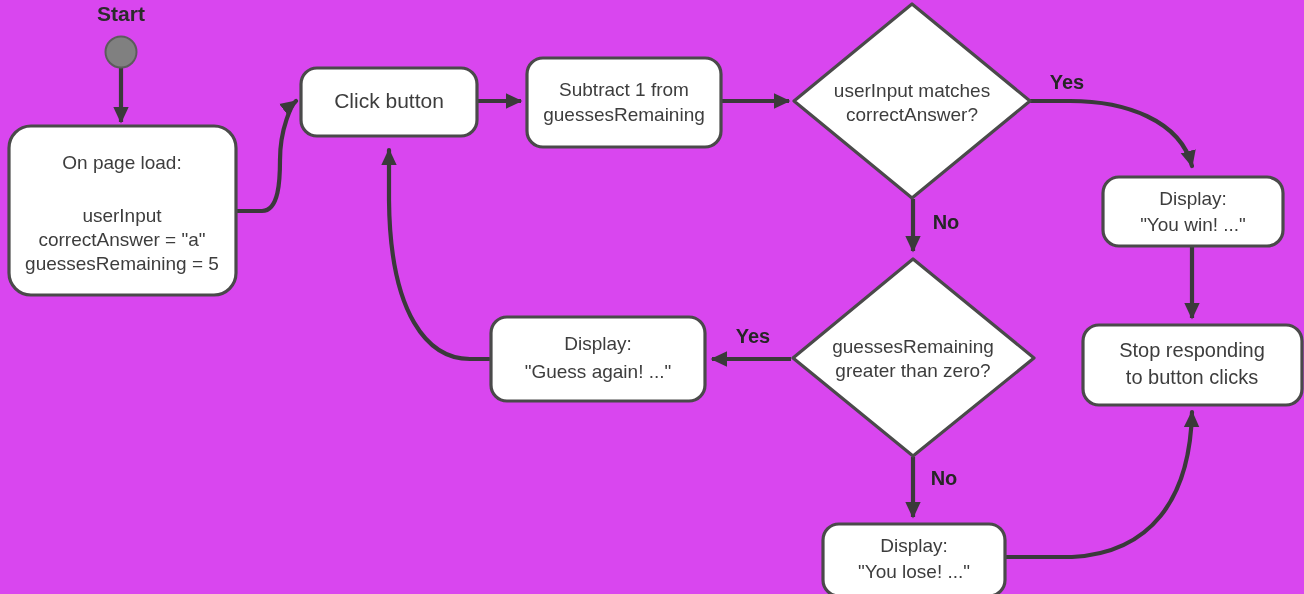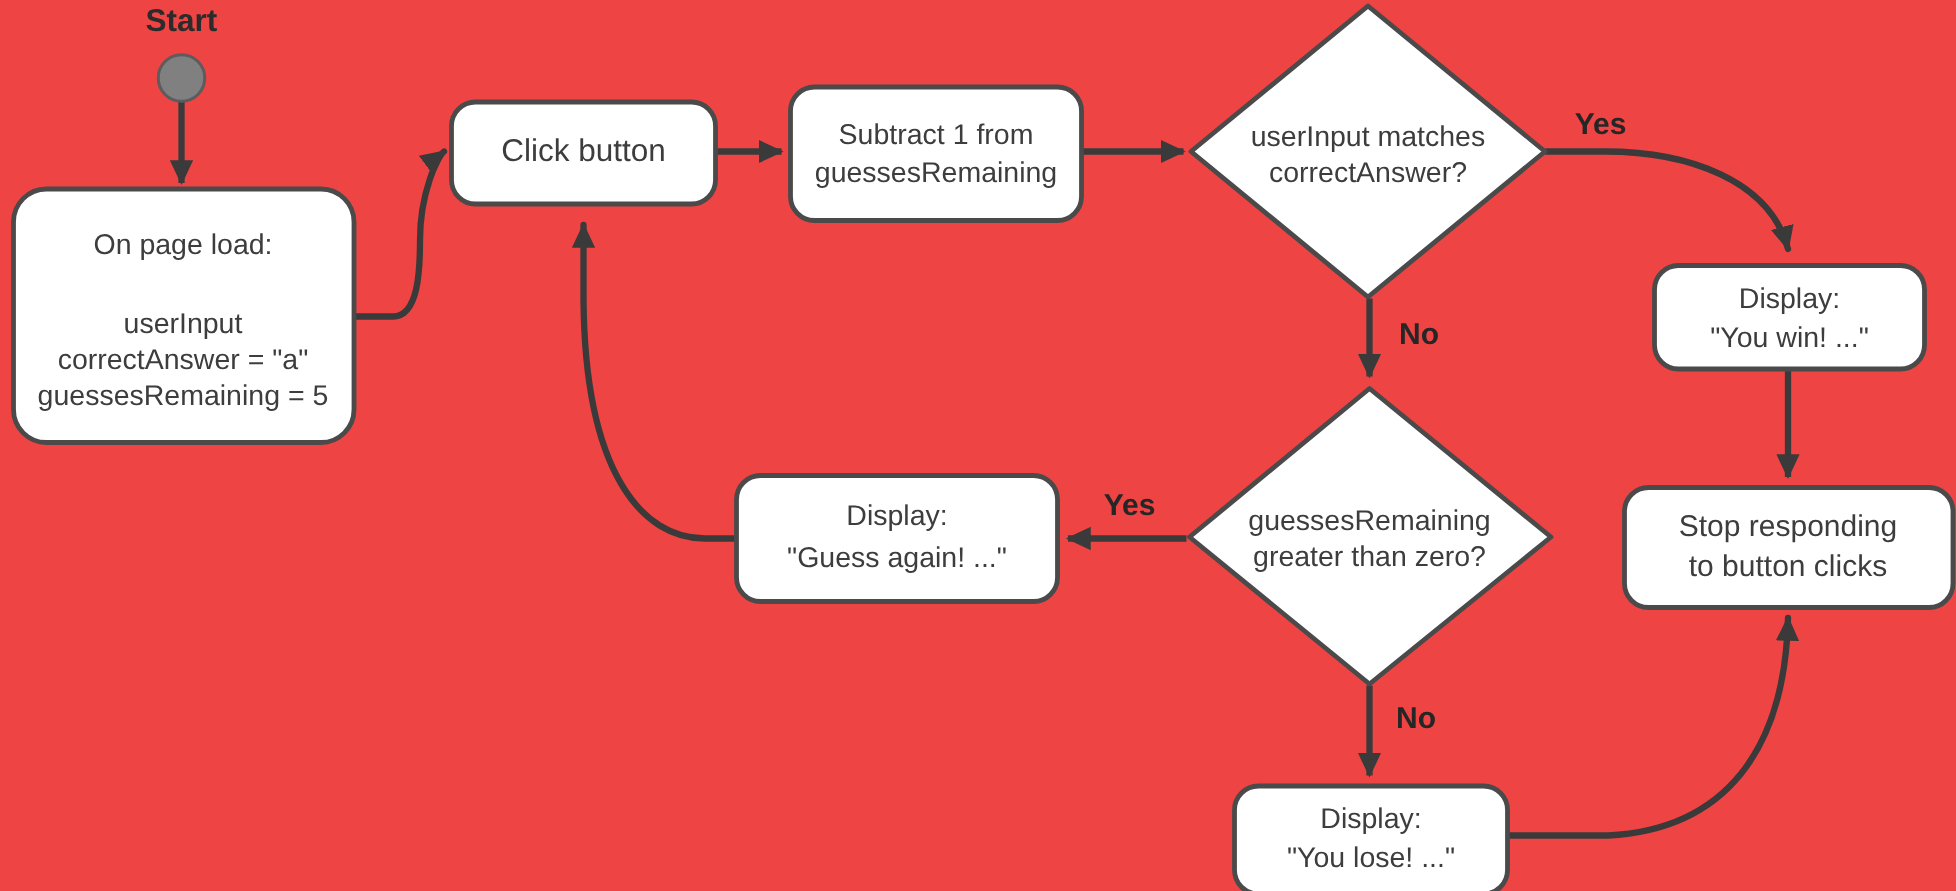--- a/index.html
+++ b/index.html
@@ -4,21 +4,21 @@
 <style>
   html, body {
     margin: 0;
     padding: 0;
     background: #ffffff;
   }
   #canvas {
     position: relative;
     width: 1304px;
     height: 594px;
-    background: #ef4444;
+    background: #d946ef;
     overflow: hidden;
     font-family: "Liberation Sans", sans-serif;
   }
   svg#flow {
     position: absolute;
     left: 0;
     top: 0;
     width: 1304px;
     height: 594px;
   }

